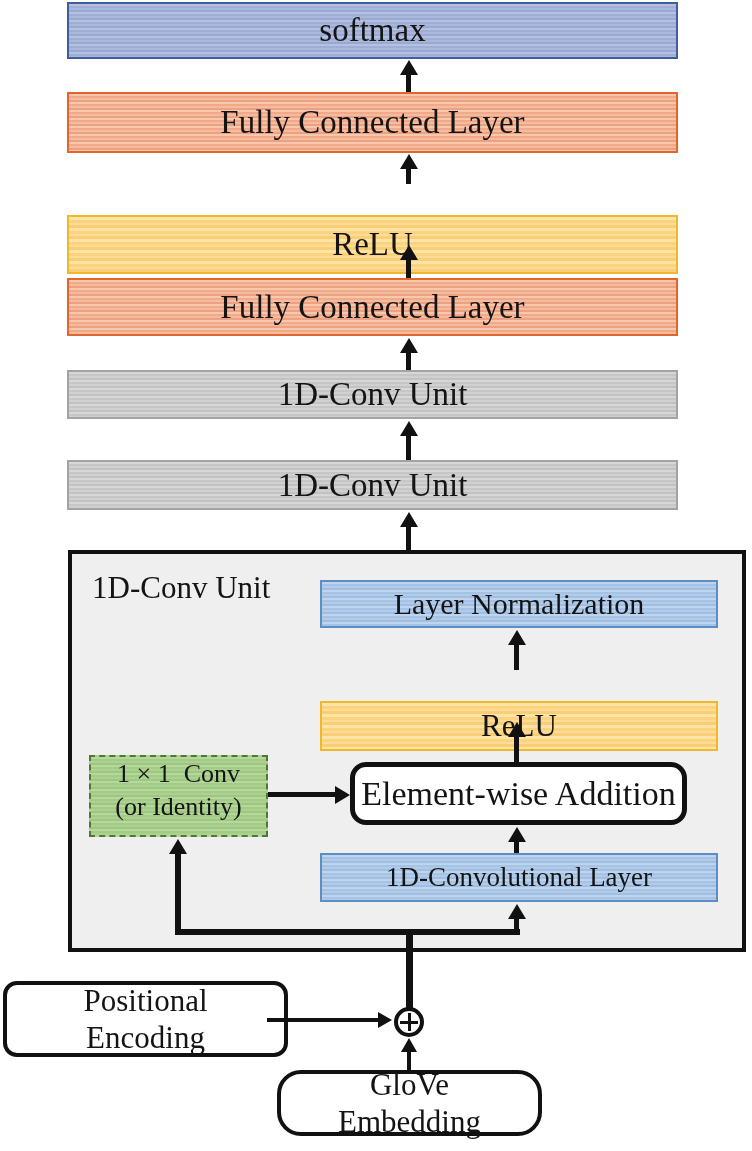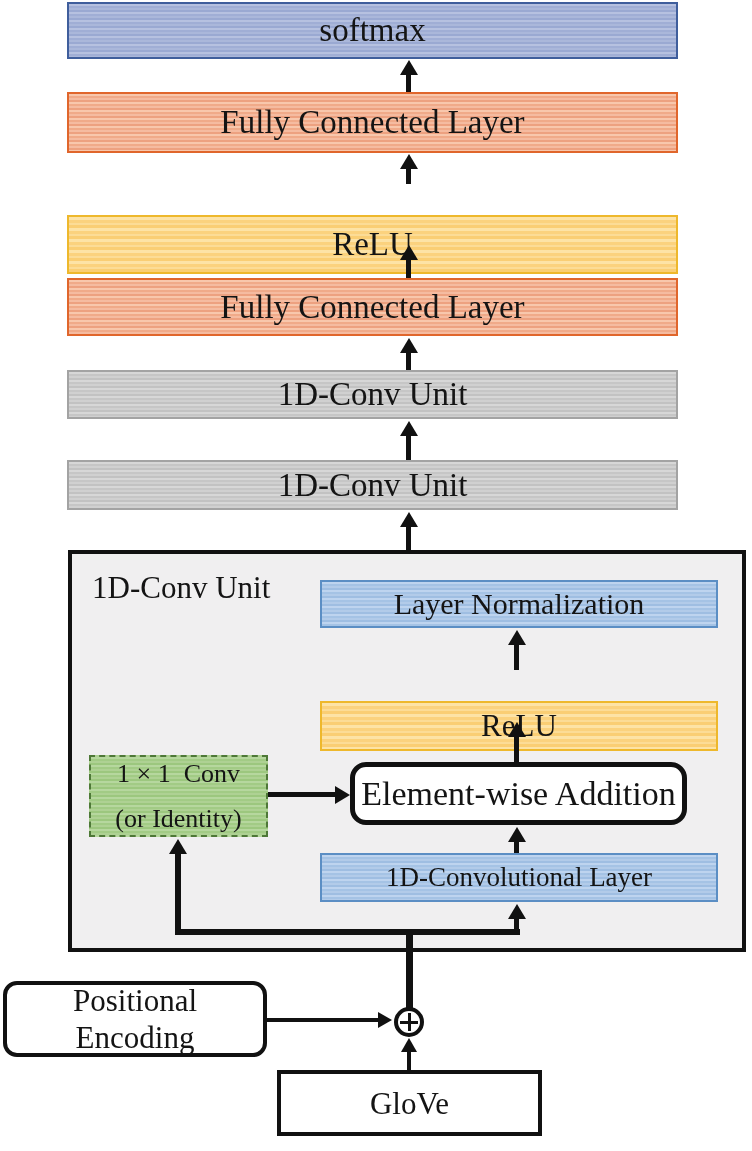--- a/index.html
+++ b/index.html
@@ -48,30 +48,30 @@
     position:absolute;left:320px;width:398px;box-sizing:border-box;
     display:flex;align-items:center;justify-content:center;
   }
   .ewa-box{
     position:absolute;left:350px;top:762px;width:337px;height:63px;box-sizing:border-box;
     background:#ffffff;border:5px solid #111;border-radius:16px;
     display:flex;align-items:center;justify-content:center;font-size:34px;
   }
   .shortcut-box{
     position:absolute;left:89px;top:755px;width:179px;height:82px;box-sizing:border-box;
-    display:flex;flex-direction:column;align-items:center;justify-content:space-between;
+    display:flex;flex-direction:column;align-items:center;justify-content:flex-start;
     font-size:26px;line-height:33px;white-space:pre;
   }
   .io-box{
     position:absolute;box-sizing:border-box;background:#fff;border:4px solid #111;
     display:flex;flex-direction:column;align-items:center;justify-content:center;
     font-size:31px;line-height:37px;
   }
-  .pe-box{left:3px;top:981px;width:264px;height:76px;border-radius:14px;}
-  .glove-box{left:277px;top:1070px;width:265px;height:66px;border-radius:0;font-family:Liberation Serif, serif;}
+  .pe-box{left:3px;top:981px;width:285px;height:76px;border-radius:14px;}
+  .glove-box{left:277px;top:1070px;width:265px;height:66px;border-radius:24px;font-family:Liberation Serif, serif;}
   .line{position:absolute;background:#111;}
   .arrow-up{position:absolute;width:5px;background:#111;}
   .arrow-up::before{
     content:"";position:absolute;left:50%;transform:translateX(-50%);top:-14px;
     border-left:9px solid transparent;border-right:9px solid transparent;border-bottom:15px solid #111;
   }
   .arrow-up.thick{width:6px;}
   .arrow-up.thin{width:4px;}
   .arrow-up.thin::before{top:-13px;border-left:8px solid transparent;border-right:8px solid transparent;border-bottom:14px solid #111;}
   .arrow-right{position:absolute;height:5px;background:#111;}
@@ -138,15 +138,16 @@
 
   <div class="add-circle">
     <div class="plus-h"></div>
     <div class="plus-v"></div>
   </div>
 
   <div class="arrow-up thin" style="left:407px;top:1051px;height:19px;"></div>
 
   <div class="io-box glove-box">
     <div>GloVe</div>
+    <div>Embedding</div>
   </div>
 
 </div>
 
 </body></html>

